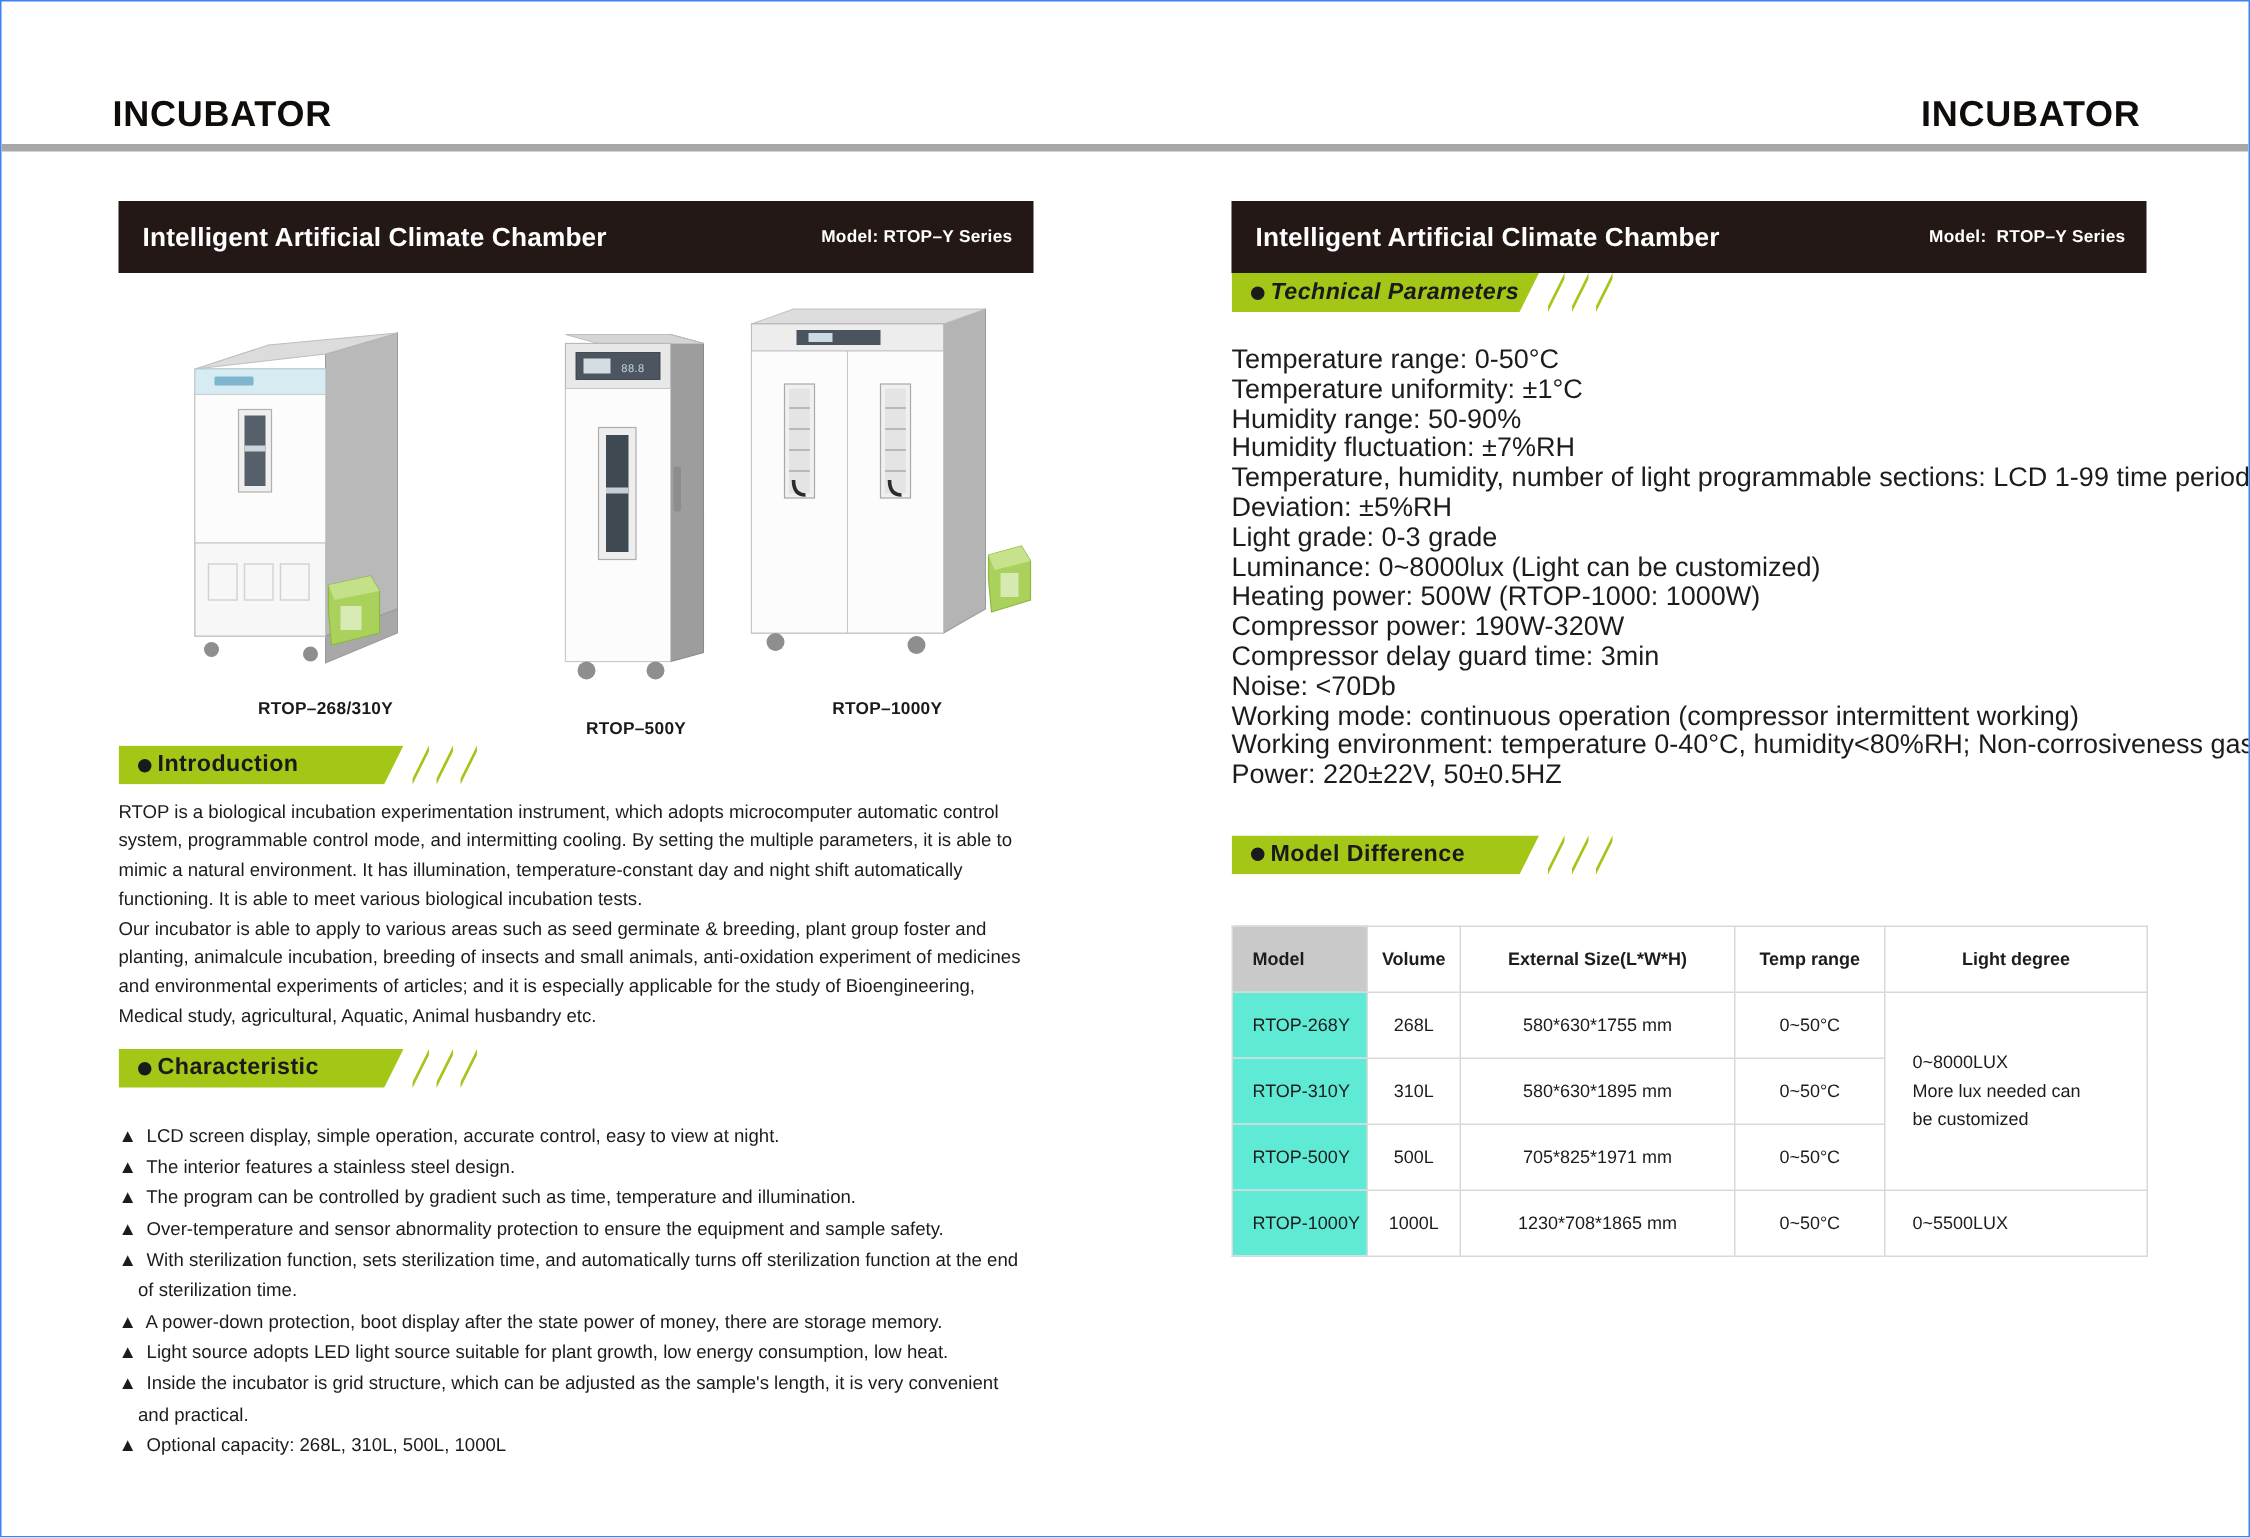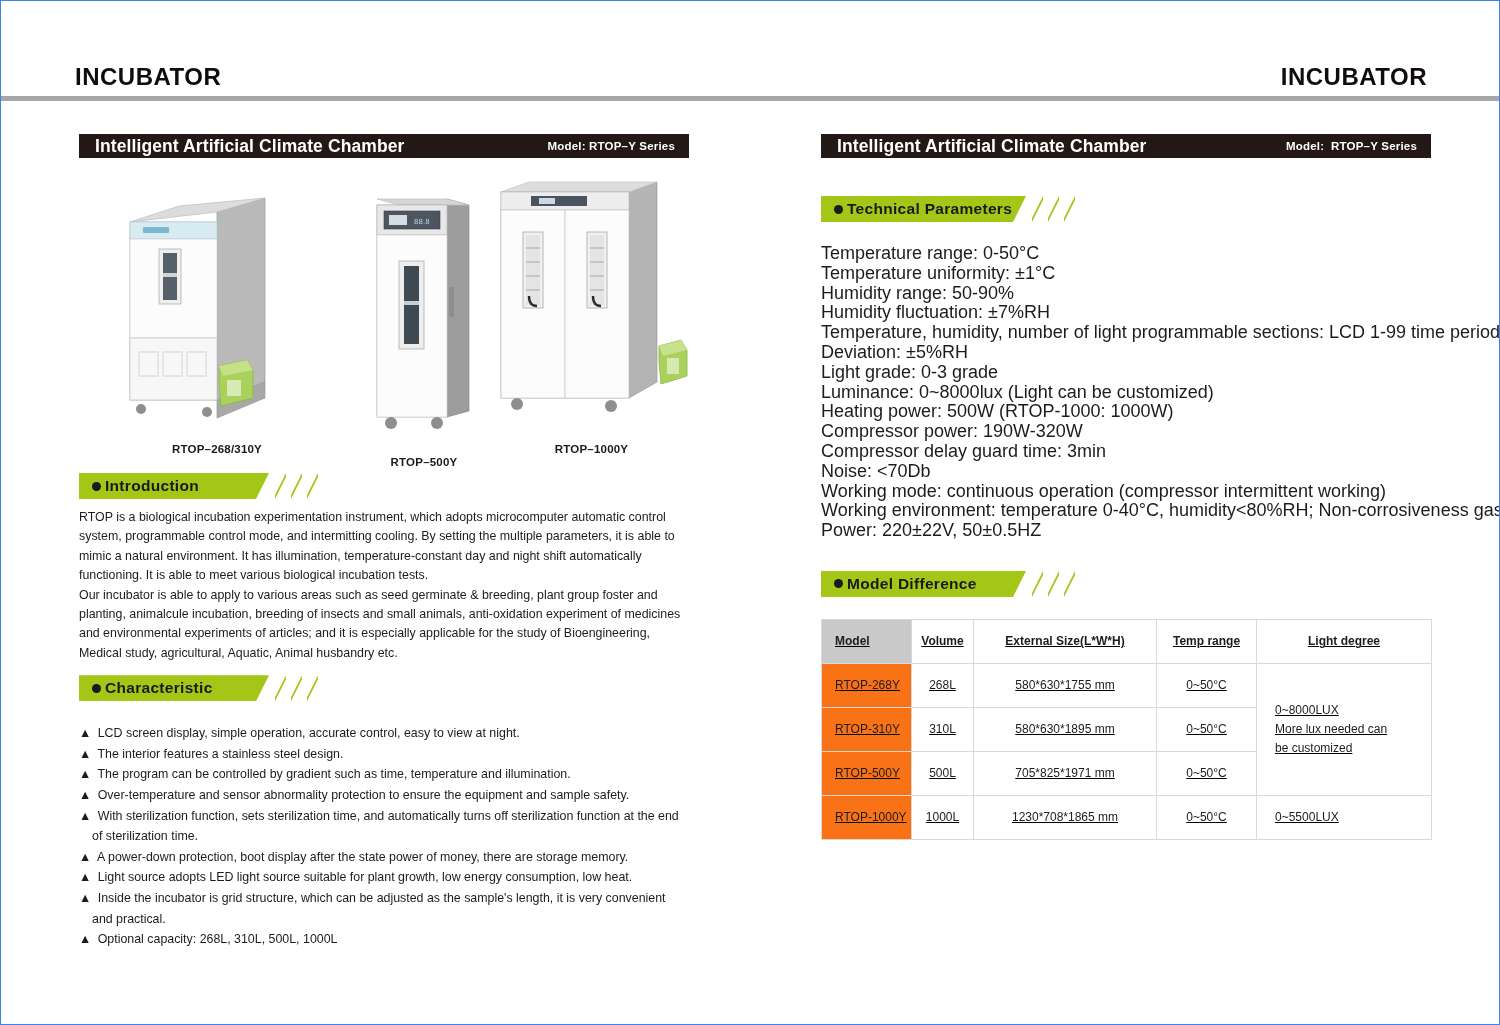--- a/index.html
+++ b/index.html
@@ -46,21 +46,21 @@
   .col {
     position: absolute;
     top: 133px;
   }
   .col.left  { left: 78px;  width: 610px; }
   .col.right { left: 820px; width: 610px; }
 
   
   .titlebar {
     position: relative;
-    height: 24px;
+    height: 48px;
     background: #231815;
     display: flex;
     align-items: center;
     padding: 0 14px 0 16px;
   }
   .titlebar .t-main {
     color: #ffffff;
     font-weight: bold;
     font-size: 17.5px;
     letter-spacing: 0.1px;
@@ -190,21 +190,21 @@
     font-weight: bold;
     text-align: center;
   }
   table.mdt thead th.model-h {
     background: #c9c9c9;
     text-align: left;
     padding-left: 13px;
   }
   table.mdt tbody td { height: 44px; }
   table.mdt td.model-c {
-    background: #f97316;
+    background: #5eead4;
     font-weight: normal;
     text-align: left;
     padding-left: 13px;
     white-space: nowrap;
   }
   table.mdt td.ctr { text-align: center; }
   table.mdt td.light {
     text-align: left;
     padding-left: 18px;
     line-height: 19px;
@@ -381,21 +381,21 @@
       </ul>
   </div>
 
   <div class="col right">
 
     <div class="titlebar">
       <span class="t-main">Intelligent Artificial Climate Chamber</span>
       <span class="t-model">Model:  RTOP–Y Series</span>
     </div>
 
-    <div class="greenhead wide" style="margin-top:38px;">
+    <div class="greenhead wide" style="font-style:italic;">
       <div class="gh-body">
         <span class="gh-dot"></span>
         <span class="gh-label">Technical Parameters</span>
       </div>
       <div class="gh-stripes" style="left:211px;">
         <i></i>
           <i></i>
           <i></i>
       </div>
     </div>
@@ -423,21 +423,21 @@
         <span class="gh-dot"></span>
         <span class="gh-label">Model Difference</span>
       </div>
       <div class="gh-stripes" style="left:211px;">
         <i></i>
           <i></i>
           <i></i>
       </div>
     </div>
 
-    <table class="mdt" style="margin-top:22px;text-decoration:underline;">
+    <table class="mdt" style="margin-top:34px;">
       <colgroup>
         <col style="width:90px">
           <col style="width:62px">
           <col style="width:183px">
           <col style="width:100px">
           <col style="width:175px">
       </colgroup>
       <thead>
         <tr>
           <th class="model-h">Model</th>

